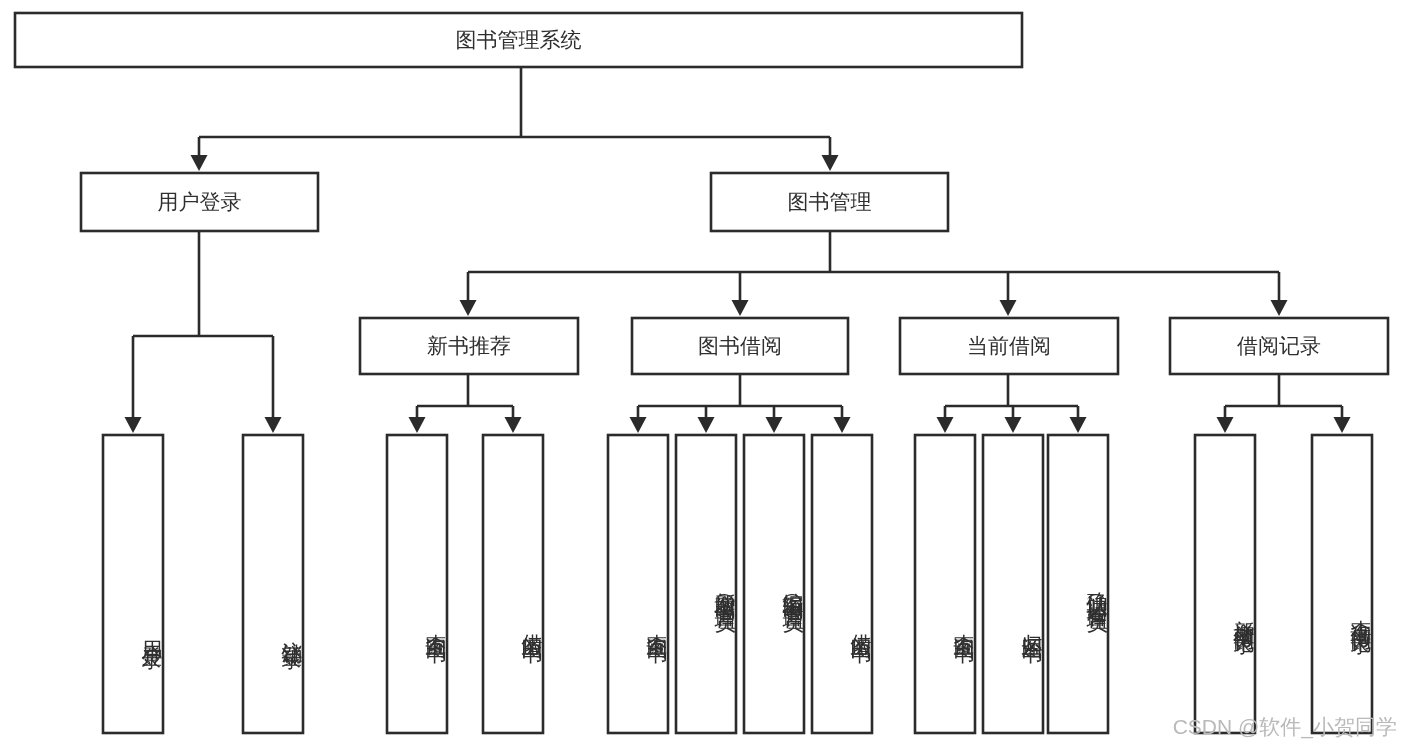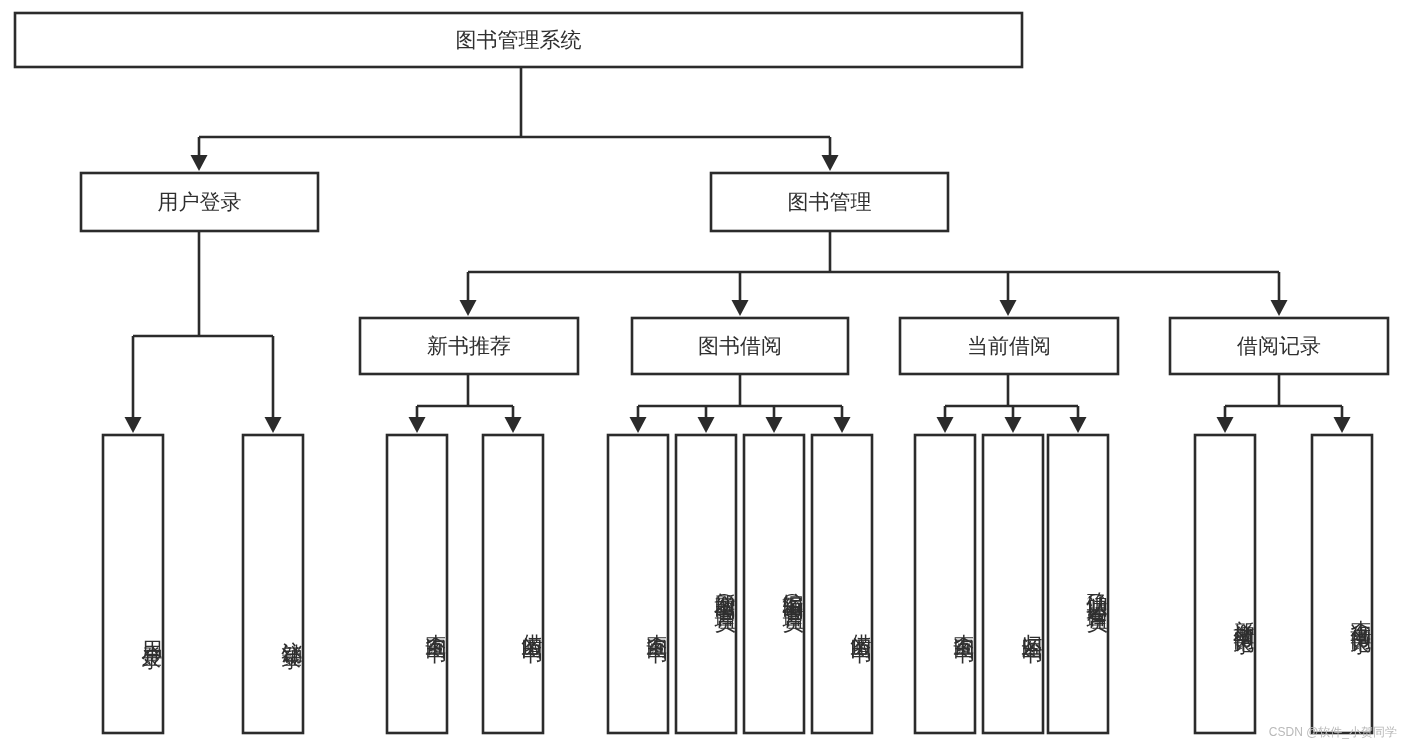--- a/index.html
+++ b/index.html
@@ -62,21 +62,21 @@
     display: flex;
     align-items: flex-start;
     justify-content: center;
     pointer-events: none;
   }
   .watermark {
     position: absolute;
     right: 8px;
     bottom: 6px;
     font-family: "Liberation Sans", "DejaVu Sans", sans-serif;
-    font-size: 12px;
+    font-size: 21px;
     color: #b9b9b9;
     white-space: nowrap;
   }
 </style>
 </head>
 <body>
 
 <div id="diagram-root">
 
   <svg id="flow" viewBox="0 0 1405 747">

